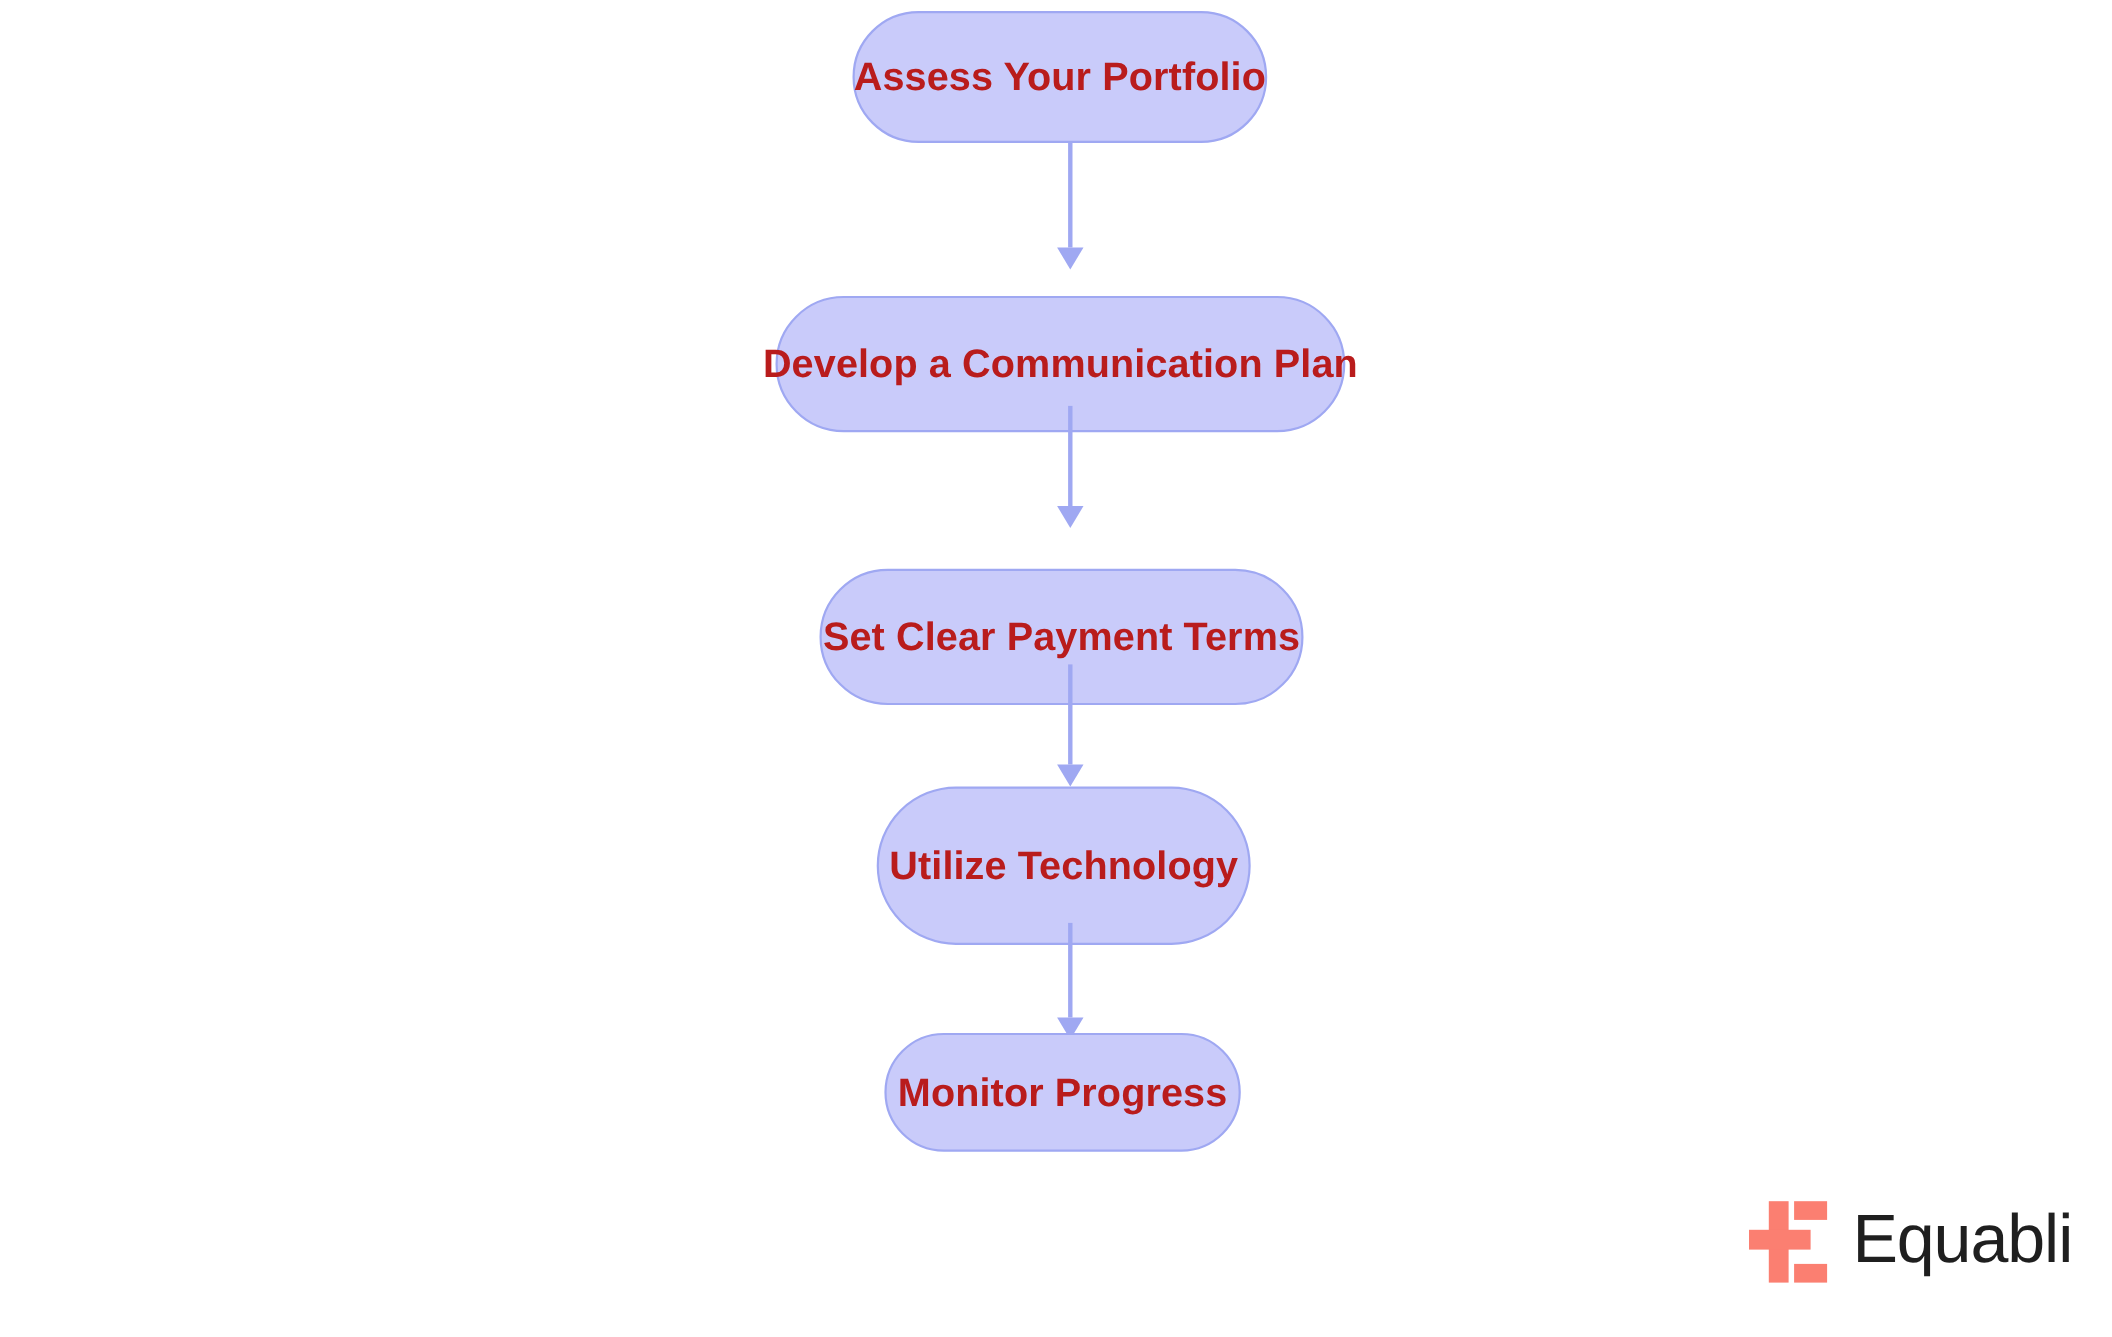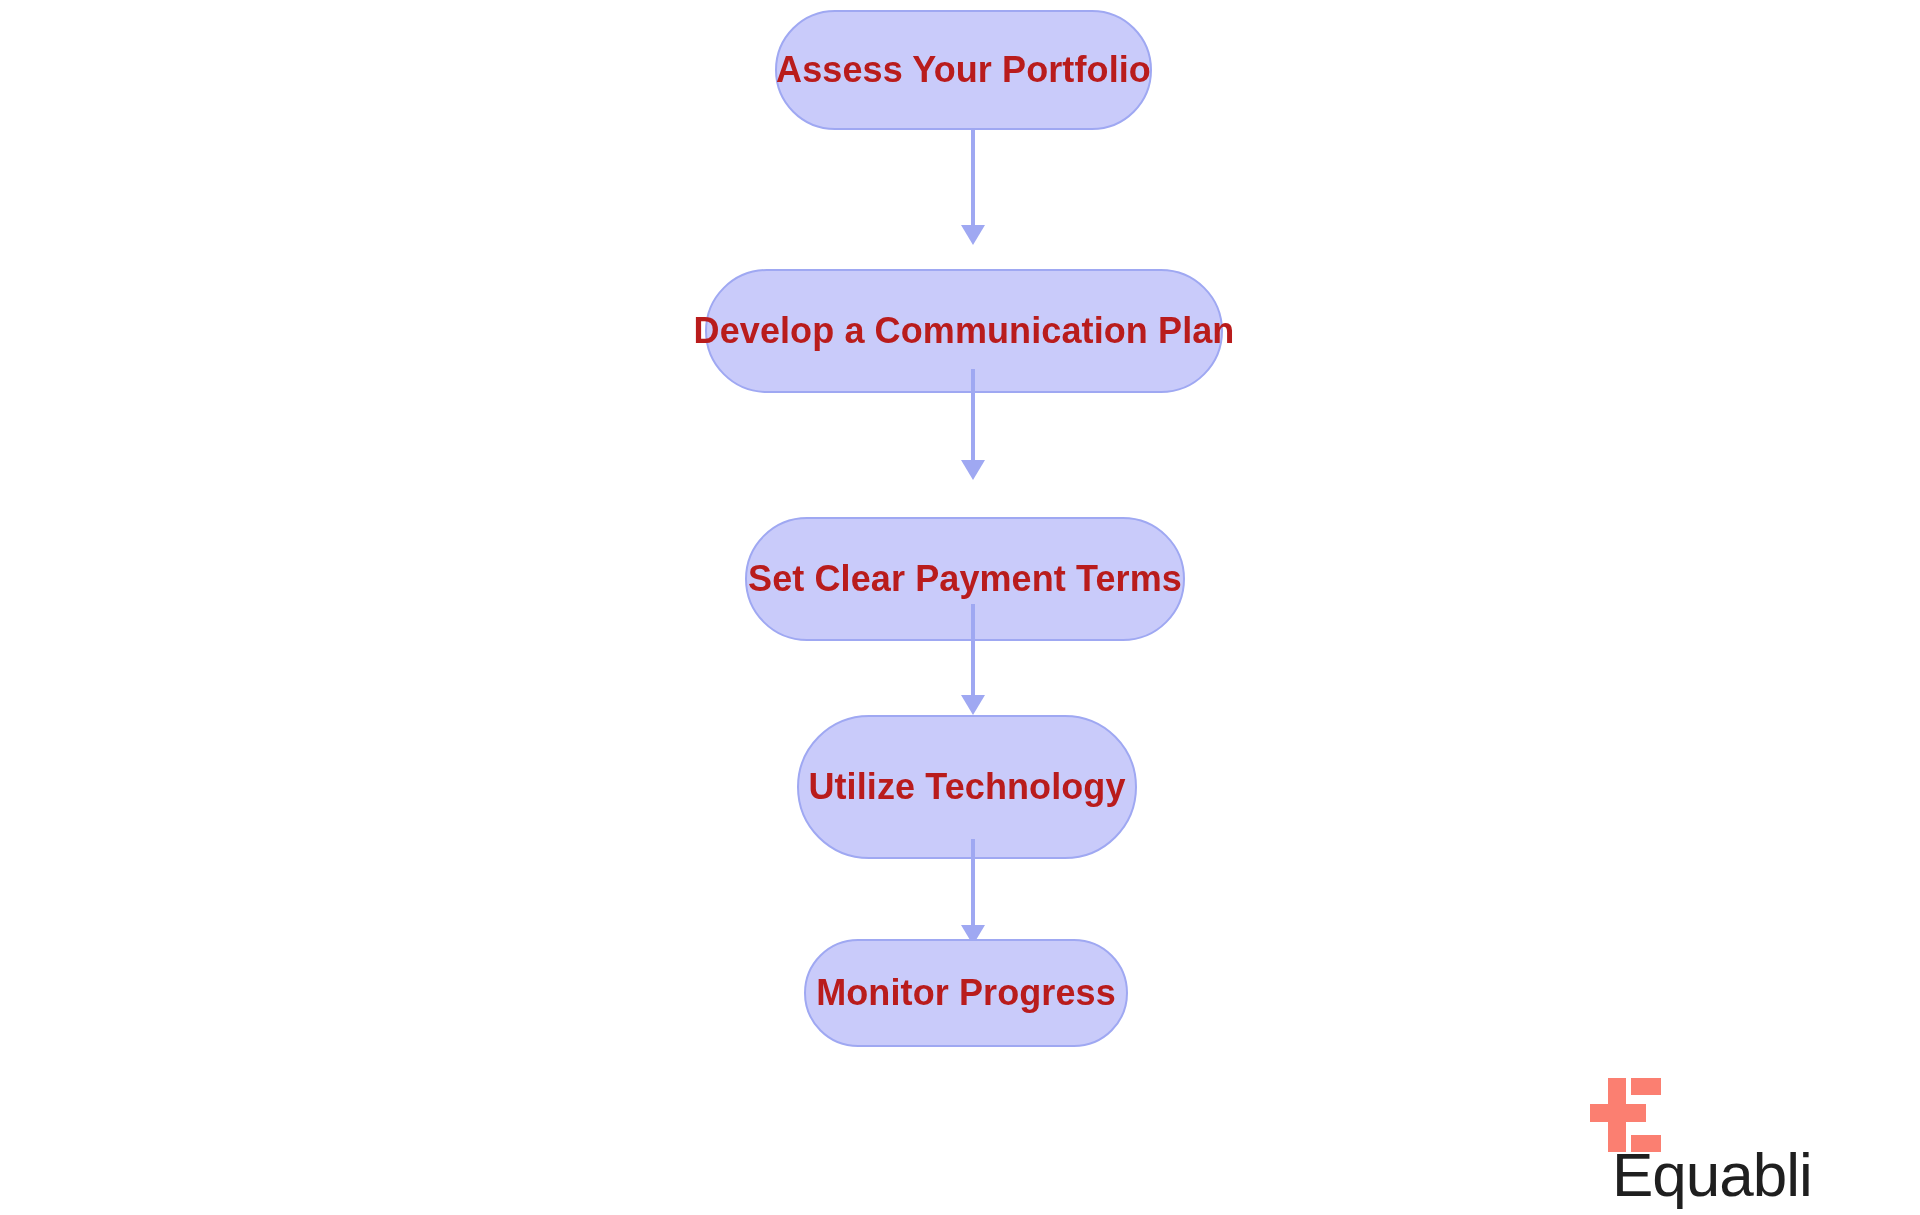--- a/index.html
+++ b/index.html
@@ -92,22 +92,21 @@
   .conn-4 .head { top: 86px; }
 
   
   #brand-logo {
     position: absolute;
     left: 1590px;
     top: 1066px;
     width: 300px;
     height: 92px;
     display: flex;
-    align-items: flex-start;
-    flex-direction: column;
+    align-items: flex-end;
   }
   .logo-mark {
     position: relative;
     width: 72px;
     height: 78px;
     flex: 0 0 auto;
   }
   .logo-mark i {
     position: absolute;
     display: block;

